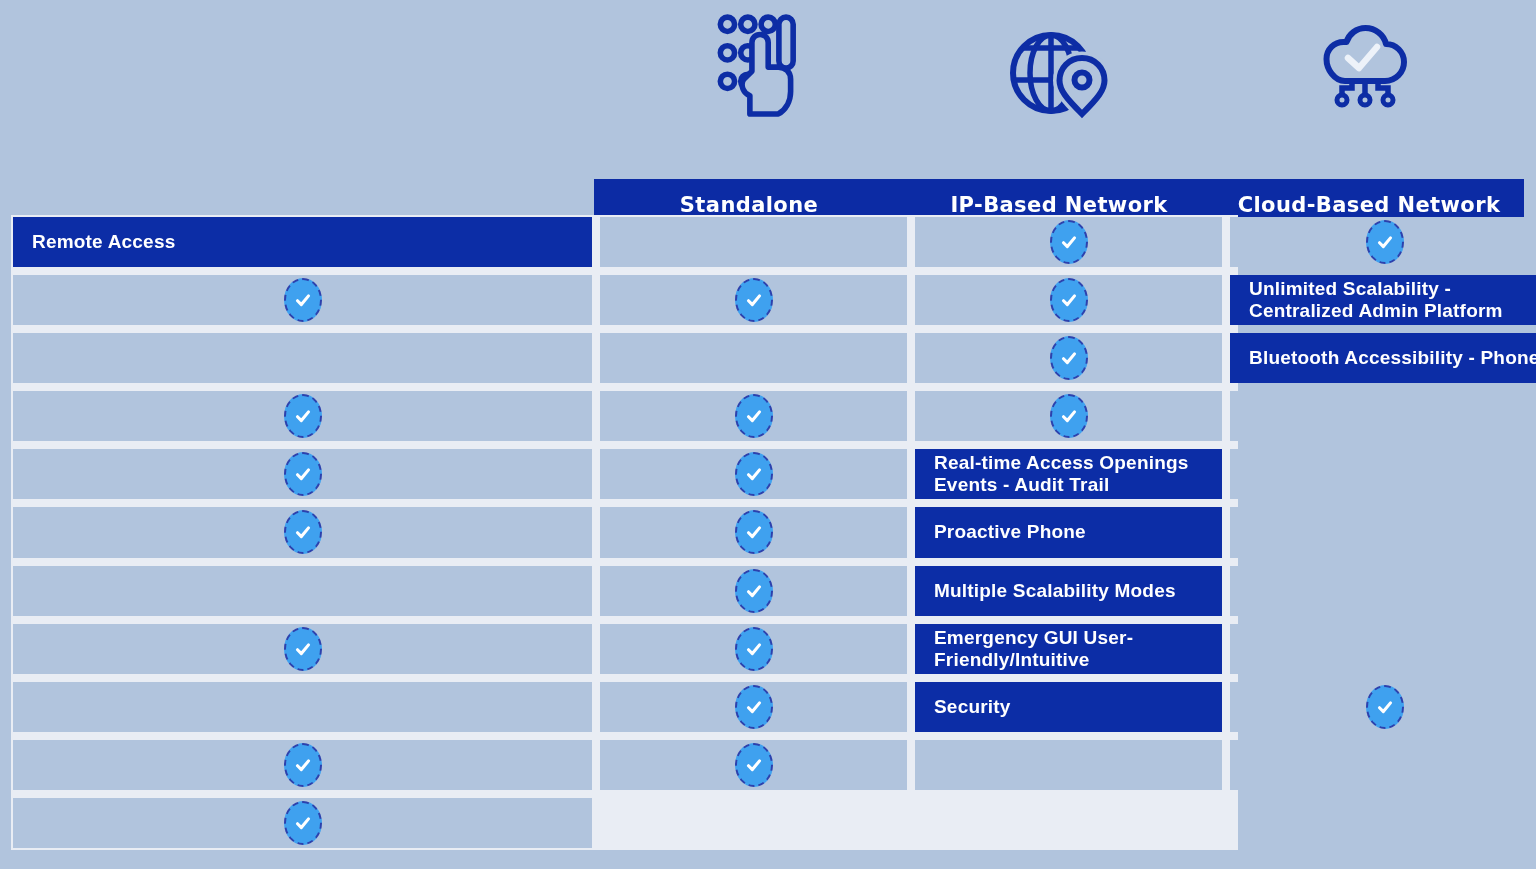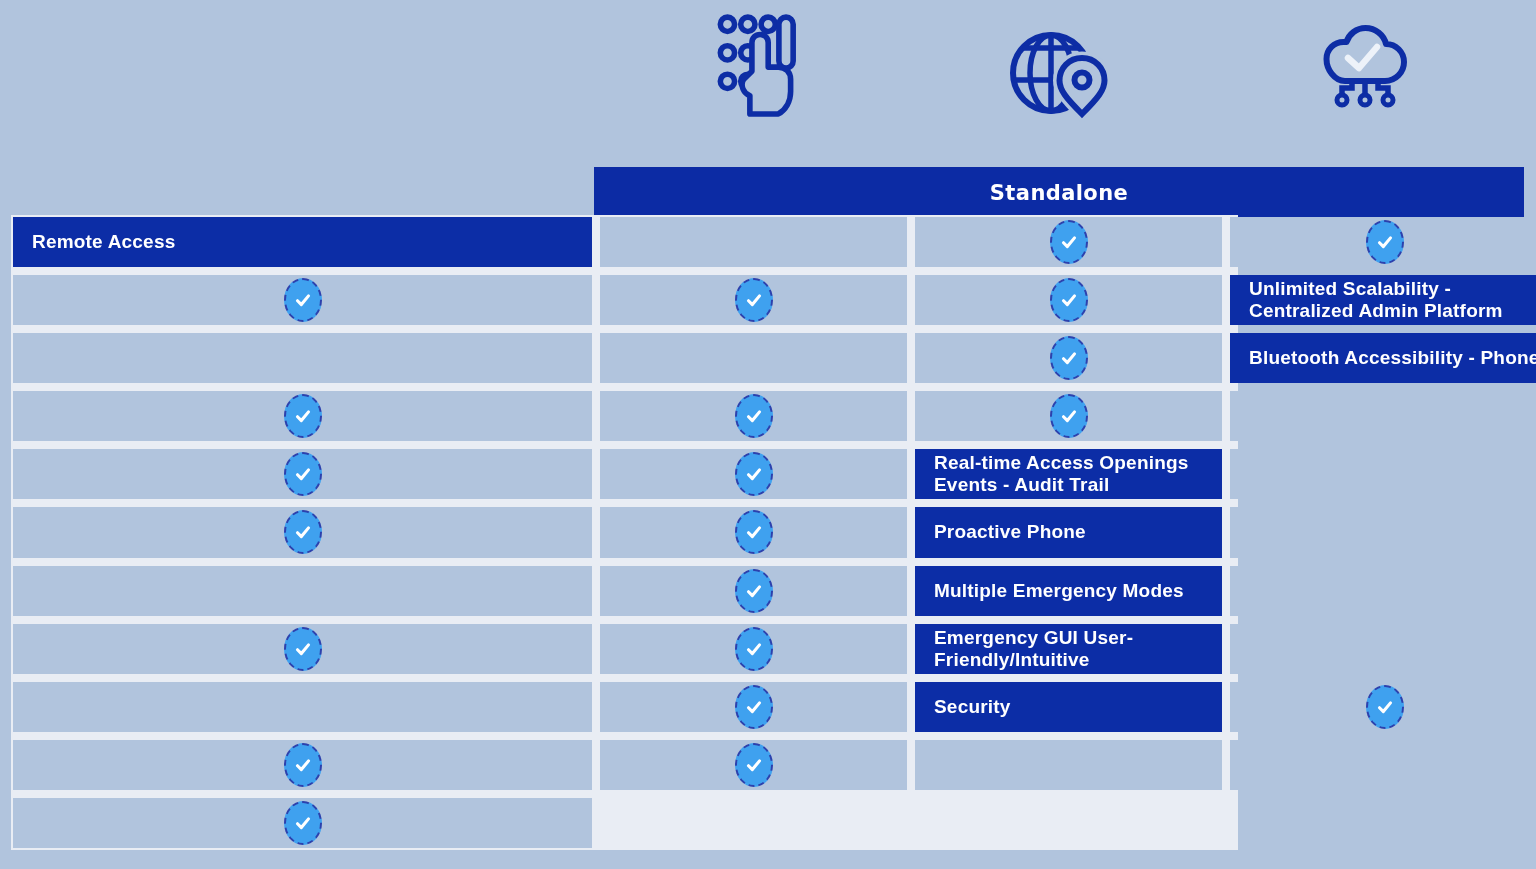--- a/index.html
+++ b/index.html
@@ -7,21 +7,21 @@
     position:relative;width:1536px;height:869px;overflow:hidden;
     background:#b1c4dd;font-family:"Liberation Sans",sans-serif;
   }
   .icon-wrap{position:absolute;}
   .icon-standalone{left:711px;top:8px;width:92px;height:110px;}
   .icon-ip{left:1008px;top:22px;width:100px;height:100px;}
   .icon-cloud{left:1314px;top:22px;width:100px;height:92px;}
   .icon-wrap svg{width:100%;height:100%;display:block;}
 
   .header-bar{
-    position:absolute;left:594px;top:167px;width:930px;height:52px;
+    position:absolute;left:594px;top:179px;width:930px;height:52px;
     background:#0c2ba4;display:flex;align-items:center;
   }
   .hcell{
     flex:1 1 0;text-align:center;color:#ffffff;
     font-family:"DejaVu Sans",sans-serif;font-size:21px;font-weight:600;
     letter-spacing:0.4px;
   }
 
   .body-grid{
     position:absolute;left:11px;top:215px;width:1227px;height:635px;
@@ -85,20 +85,22 @@
       <path d="M38 59 V66 H28 V72" stroke-width="5.5"></path>
       <path d="M64 59 V66 H74 V72" stroke-width="5.5"></path>
       <circle cx="28" cy="78" r="5" stroke-width="5"></circle>
       <circle cx="51" cy="78" r="5" stroke-width="5"></circle>
       <circle cx="74" cy="78" r="5" stroke-width="5"></circle>
     </svg>
   </div>
 
   <div class="header-bar">
     <div class="hcell">Standalone</div>
+    <div class="hcell">IP-Based Network</div>
+    <div class="hcell">Cloud-Based Network</div>
   </div>
 
   <div class="body-grid" id="body-grid">
   <div class="row-label">Remote Access</div>
   <div class="cell">
     
   </div>
   <div class="cell">
     <span class="check">
       <svg viewBox="0 0 24 24" fill="none">
@@ -219,21 +221,21 @@
     
   </div>
   <div class="cell">
     <span class="check">
       <svg viewBox="0 0 24 24" fill="none">
             <path d="M6 12.8 L10.2 17 L18 7.5" stroke="#ffffff" stroke-width="3.4" stroke-linecap="round" stroke-linejoin="round"></path>
           </svg>
     </span>
   </div>
 
-  <div class="row-label">Multiple Emergency Modes</div>
+  <div class="row-label">Multiple Scalability Modes</div>
   <div class="cell">
     
   </div>
   <div class="cell">
     <span class="check">
       <svg viewBox="0 0 24 24" fill="none">
             <path d="M6 12.8 L10.2 17 L18 7.5" stroke="#ffffff" stroke-width="3.4" stroke-linecap="round" stroke-linejoin="round"></path>
           </svg>
     </span>
   </div>

